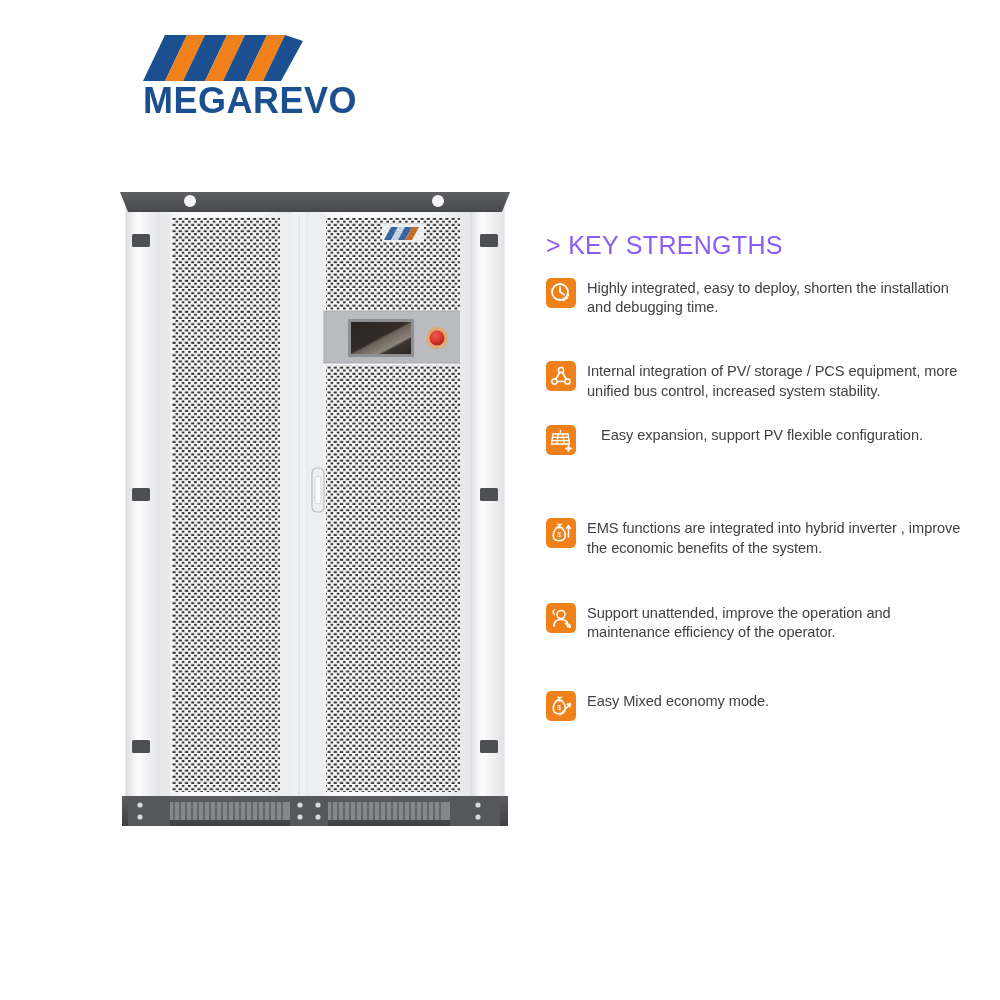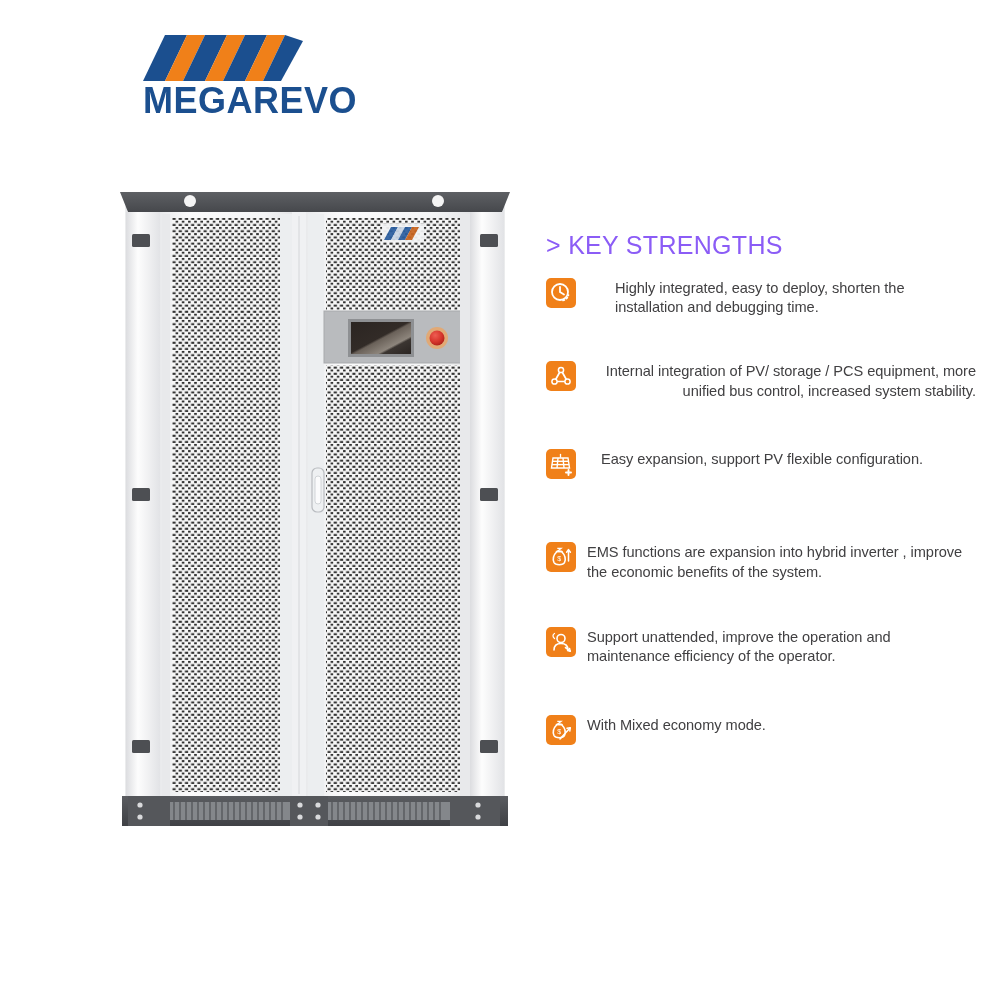--- a/index.html
+++ b/index.html
@@ -283,32 +283,32 @@
         <circle cx="368" cy="625" r="2.6"></circle>
           <circle cx="368" cy="637" r="2.6"></circle>
       </g>
     </g>
   </g>
 </svg>
 
 <section id="strengths-panel">
   <h2 id="strengths-title">&gt; KEY STRENGTHS</h2>
 
-  <div class="strength-row" style="margin-bottom:44px;gap:28px;">
+  <div class="strength-row" style="margin-bottom:44px;">
     <span class="strength-icon">
       <svg viewBox="0 0 30 30">
         <circle cx="14" cy="14" r="8" fill="none" stroke="#ffffff" stroke-width="1.8"></circle>
         <path d="M14 9 L14 14 L18 16.5" fill="none" stroke="#ffffff" stroke-width="1.8" stroke-linecap="round"></path>
         <path d="M17 22.5 A7.5 7.5 0 0 0 22.5 17" fill="none" stroke="#ffffff" stroke-width="1.6" stroke-linecap="round" stroke-dasharray="1.6 2.2"></path>
       </svg>
     </span>
     <span class="strength-text">Highly integrated, easy to deploy, shorten the installation and debugging time.</span>
   </div>
 
-  <div class="strength-row" style="margin-bottom:48px;text-align:right;">
+  <div class="strength-row" style="margin-bottom:24px;">
     <span class="strength-icon">
       <svg viewBox="0 0 30 30">
         <path d="M15 9 L8.5 20.5 L21.5 20.5 Z" fill="none" stroke="#ffffff" stroke-width="1.7" stroke-linejoin="round"></path>
         <circle cx="15" cy="9" r="2.6" fill="#f08019" stroke="#ffffff" stroke-width="1.5"></circle>
         <circle cx="8.5" cy="20.5" r="2.6" fill="#f08019" stroke="#ffffff" stroke-width="1.5"></circle>
         <circle cx="21.5" cy="20.5" r="2.6" fill="#f08019" stroke="#ffffff" stroke-width="1.5"></circle>
       </svg>
     </span>
     <span class="strength-text">Internal integration of PV/ storage / PCS equipment, more unified bus control, increased system stability.</span>
   </div>
@@ -337,21 +337,21 @@
     <span class="strength-icon">
       <svg viewBox="0 0 30 30">
         <path d="M11 9.5 C7.5 13 6.5 17 8 20.5 C9.5 23.5 17 23.5 18.5 20.5 C20 17 19 13 15.5 9.5 Z" fill="none" stroke="#ffffff" stroke-width="1.6" stroke-linejoin="round"></path>
         <path d="M10.5 9.5 L16 9.5" stroke="#ffffff" stroke-width="1.5" stroke-linecap="round"></path>
         <path d="M11.3 6.3 L15.2 6.3 L11.3 9.3 L15.2 9.3" fill="none" stroke="#ffffff" stroke-width="1.2"></path>
         <text x="13.2" y="19" font-size="7" fill="#ffffff" text-anchor="middle" font-family="Liberation Sans, sans-serif">$</text>
         <path d="M22.5 19 L22.5 8" stroke="#ffffff" stroke-width="1.5" stroke-linecap="round"></path>
         <path d="M20.6 10.2 L22.5 7.6 L24.4 10.2" fill="none" stroke="#ffffff" stroke-width="1.5" stroke-linecap="round" stroke-linejoin="round"></path>
       </svg>
     </span>
-    <span class="strength-text">EMS functions are expansion into hybrid inverter , improve the economic benefits of the system.</span>
+    <span class="strength-text">EMS functions are integrated into hybrid inverter , improve the economic benefits of the system.</span>
   </div>
 
   <div class="strength-row" style="margin-bottom:48px;">
     <span class="strength-icon">
       <svg viewBox="0 0 30 30">
         <circle cx="15" cy="11.5" r="4" fill="none" stroke="#ffffff" stroke-width="1.6"></circle>
         <path d="M8 23 C8 18.6 11 16.5 15 16.5 C19 16.5 22 18.6 22 23" fill="none" stroke="#ffffff" stroke-width="1.6" stroke-linecap="round"></path>
         <path d="M8.5 11.5 C6.5 10 6.5 7.5 8.5 6.5" fill="none" stroke="#ffffff" stroke-width="1.3" stroke-linecap="round"></path>
         <path d="M19.5 20.5 L24 24" stroke="#ffffff" stroke-width="1.6" stroke-linecap="round"></path>
         <path d="M21.5 23.6 L24.3 24.3 L23.6 21.5" fill="none" stroke="#ffffff" stroke-width="1.4" stroke-linecap="round" stroke-linejoin="round"></path>
@@ -364,15 +364,15 @@
     <span class="strength-icon">
       <svg viewBox="0 0 30 30">
         <path d="M11 9.5 C7.5 13 6.5 17 8 20.5 C9.5 23.5 17 23.5 18.5 20.5 C20 17 19 13 15.5 9.5 Z" fill="none" stroke="#ffffff" stroke-width="1.6" stroke-linejoin="round"></path>
         <path d="M10.5 9.5 L16 9.5" stroke="#ffffff" stroke-width="1.5" stroke-linecap="round"></path>
         <path d="M11.3 6.3 L15.2 6.3 L11.3 9.3 L15.2 9.3" fill="none" stroke="#ffffff" stroke-width="1.2"></path>
         <text x="13.2" y="19" font-size="7" fill="#ffffff" text-anchor="middle" font-family="Liberation Sans, sans-serif">$</text>
         <path d="M14 24 L24 13" stroke="#ffffff" stroke-width="1.6" stroke-linecap="round"></path>
         <path d="M21 13.3 L24.3 12.8 L23.8 16.1" fill="none" stroke="#ffffff" stroke-width="1.4" stroke-linecap="round" stroke-linejoin="round"></path>
       </svg>
     </span>
-    <span class="strength-text">With Mixed economy mode.</span>
+    <span class="strength-text">Easy Mixed economy mode.</span>
   </div>
 </section>
 
 </body></html>

